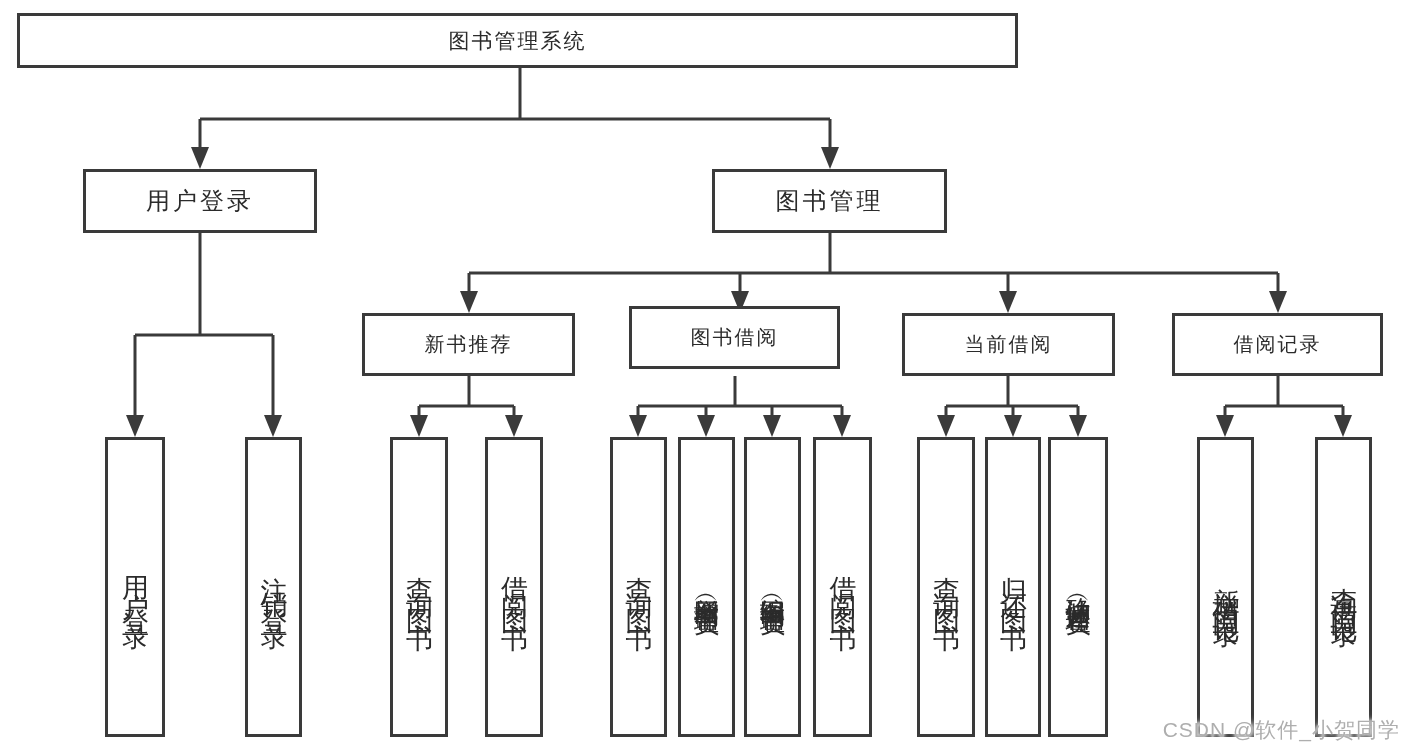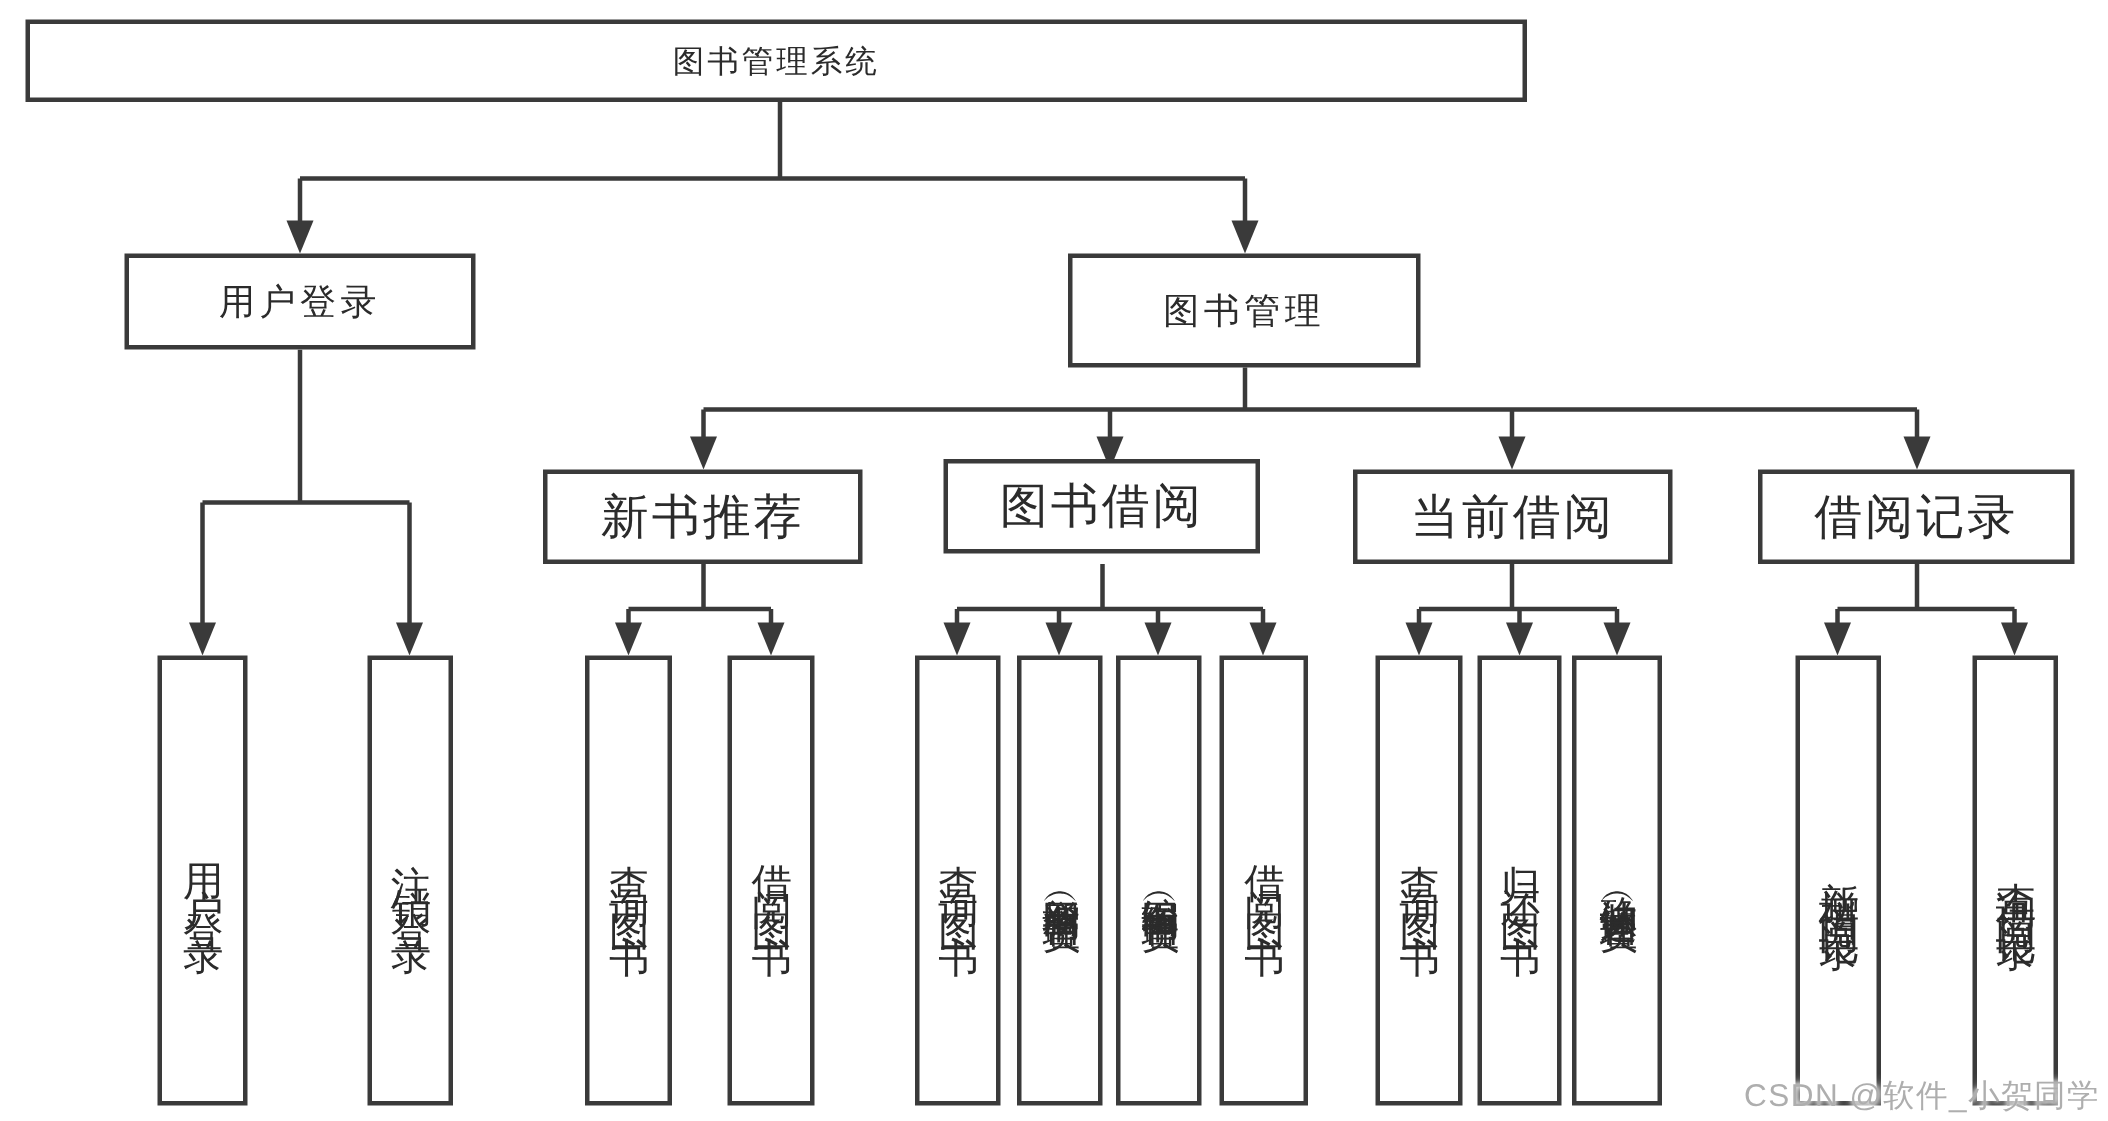--- a/index.html
+++ b/index.html
@@ -23,21 +23,21 @@
     position:absolute;
     box-sizing:border-box;
     background:#fff;
     border:3px solid var(--line);
     display:flex;align-items:center;justify-content:center;
     color:var(--text);
     z-index:2;
   }
   .node.root{font-size:21px;letter-spacing:2px;}
   .node.lv1{font-size:24px;letter-spacing:3px;}
-  .node.lv2{font-size:32px;letter-spacing:2px;}
+  .node.lv2{font-size:20px;letter-spacing:2px;}
   .leaf{
     position:absolute;
     box-sizing:border-box;
     top:437px;height:300px;
     background:#fff;
     border:3px solid var(--line);
     display:flex;align-items:center;justify-content:center;
     color:var(--text);
     z-index:2;
   }
@@ -100,21 +100,21 @@
     <polygon points="1069,415 1087,415 1078,437"></polygon>
 
     <path d="M1278 376 V406 M1225 406 H1343 M1225 406 V419 M1343 406 V419"></path>
     <polygon points="1216,415 1234,415 1225,437"></polygon>
     <polygon points="1334,415 1352,415 1343,437"></polygon>
   </svg>
 
   <div class="node root" style="left:17px;top:13px;width:1001px;height:55px;">图书管理系统</div>
 
   <div class="node lv1" style="left:83px;top:169px;width:234px;height:64px;">用户登录</div>
-  <div class="node lv1" style="left:712px;top:169px;width:235px;height:76px;">图书管理</div>
+  <div class="node lv1" style="left:712px;top:169px;width:235px;height:64px;">图书管理</div>
 
   <div class="node lv2" style="left:362px;top:313px;width:213px;height:63px;">新书推荐</div>
   <div class="node lv2" style="left:629px;top:306px;width:211px;height:63px;">图书借阅</div>
   <div class="node lv2" style="left:902px;top:313px;width:213px;height:63px;">当前借阅</div>
   <div class="node lv2" style="left:1172px;top:313px;width:211px;height:63px;text-align:right;">借阅记录</div>
 
   <div class="leaf" style="left:105px;width:60px;">
     <span class="vtext">用户登录</span>
   </div>
   <div class="leaf" style="left:245px;width:57px;">

